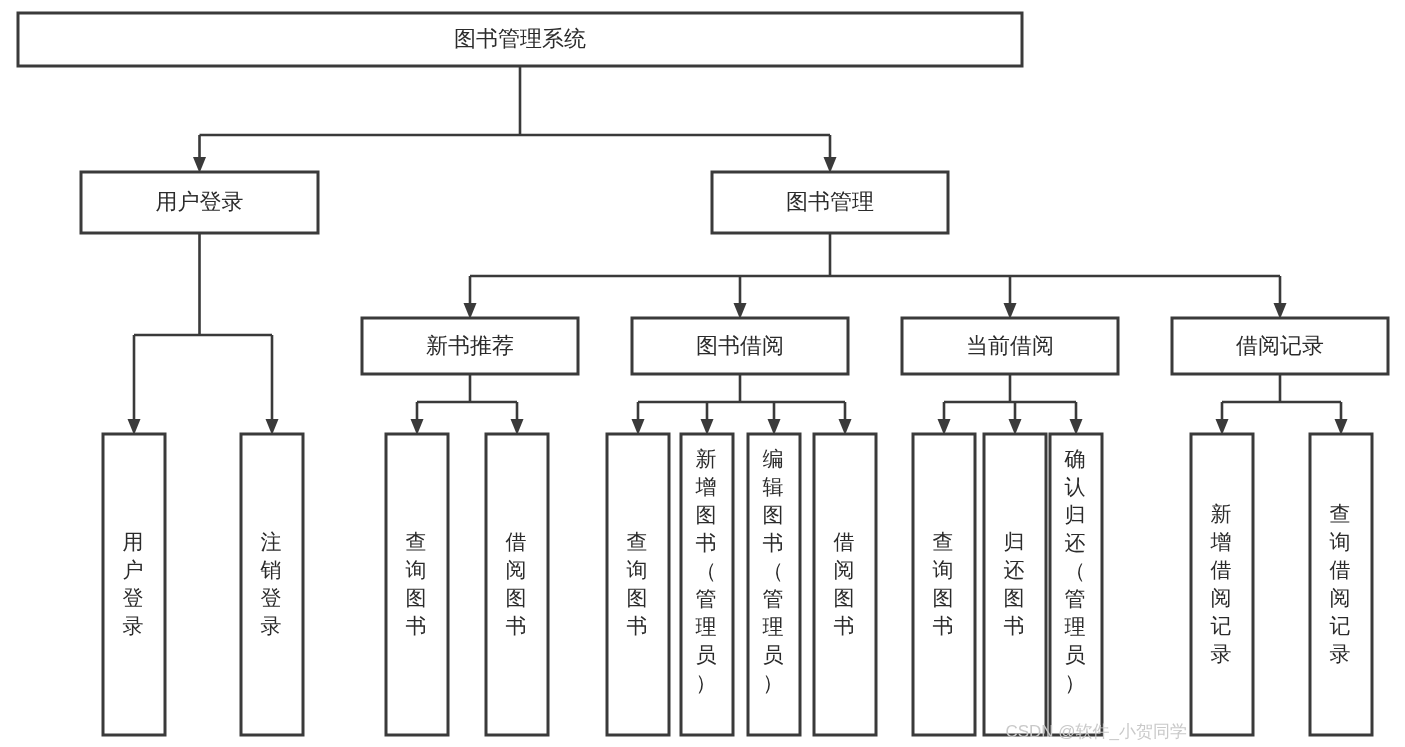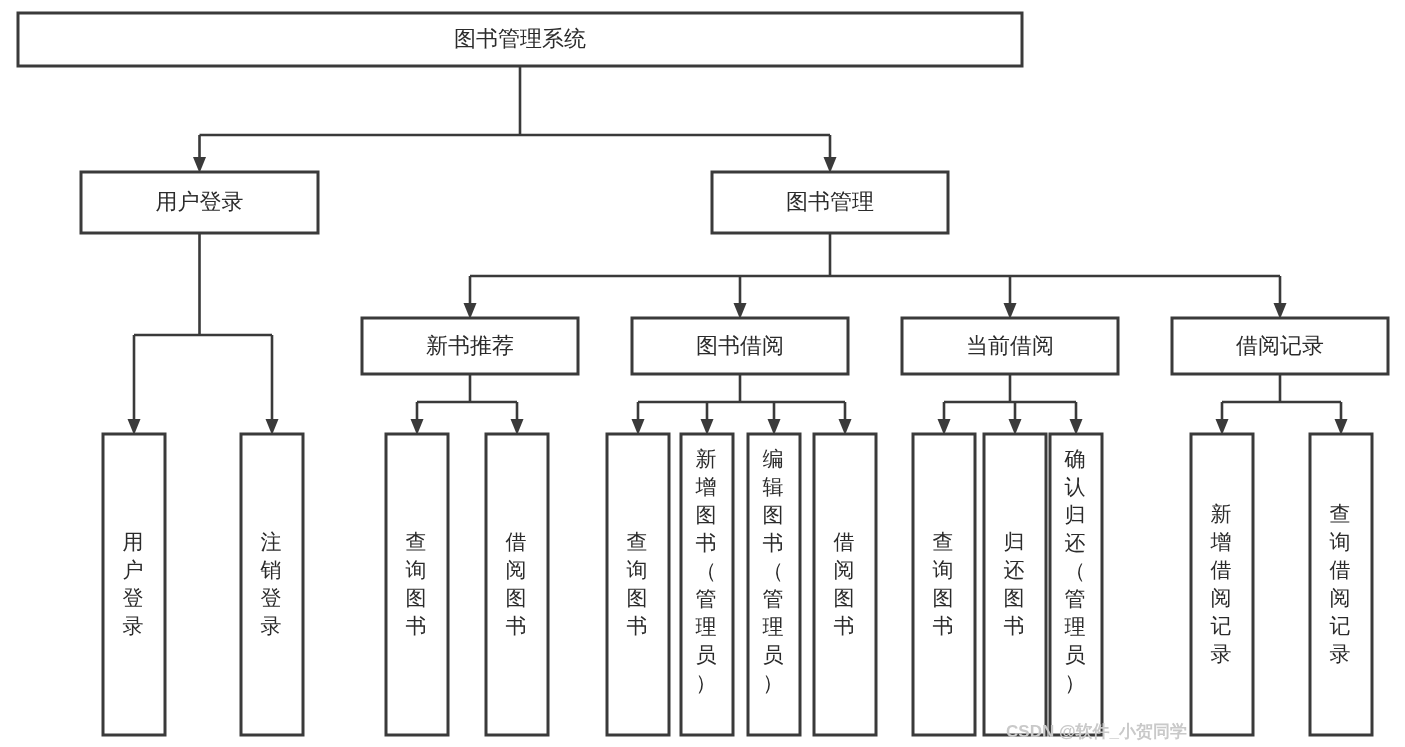--- a/index.html
+++ b/index.html
@@ -59,21 +59,20 @@
   }
   .watermark {
     position: absolute;
     right: 8px;
     bottom: 4px;
     font-family: "Liberation Sans", "DejaVu Sans", sans-serif;
     font-size: 17px;
     color: #c9c9c9;
     white-space: nowrap;
     pointer-events: none;
-    font-weight: bold;
   }
 </style>
 </head>
 <body>
 
 <div id="diagram-root">
   <svg id="flow" viewBox="0 0 1405 747">
     <g id="edge-layer">
         <path class="edge" d="M 520 66 L 520 135"></path>
         <path class="edge" d="M 199.5 135 L 830 135"></path>

